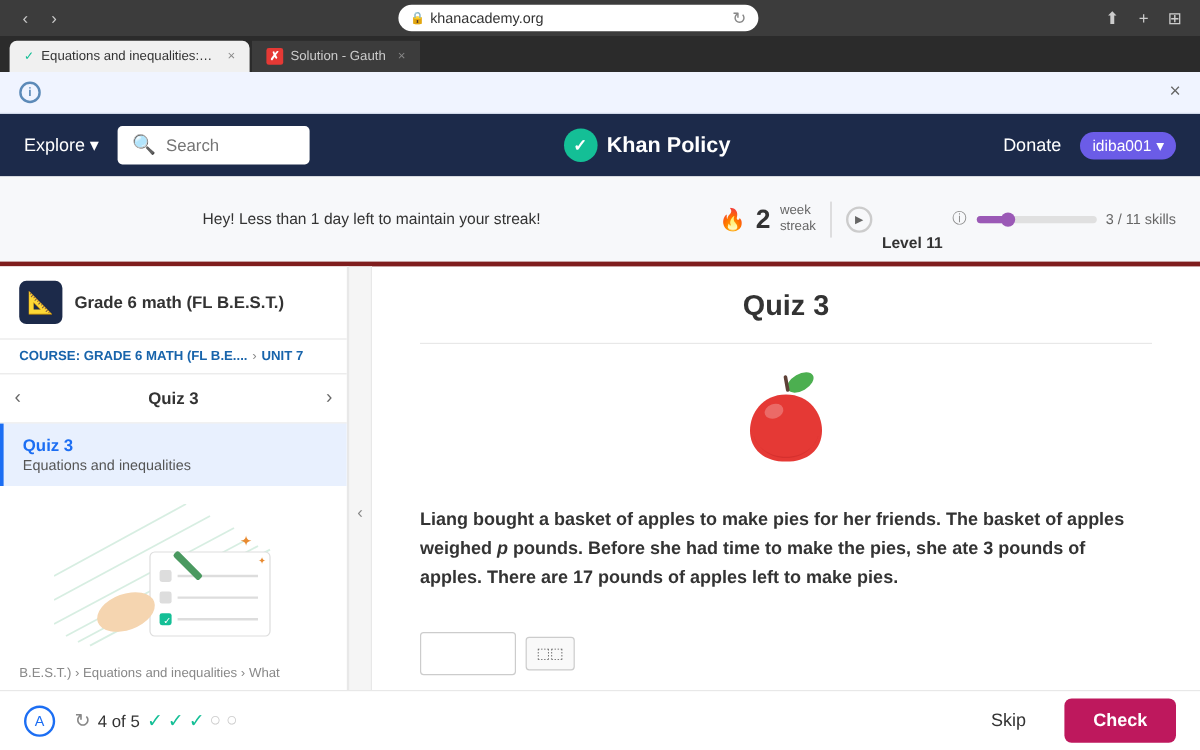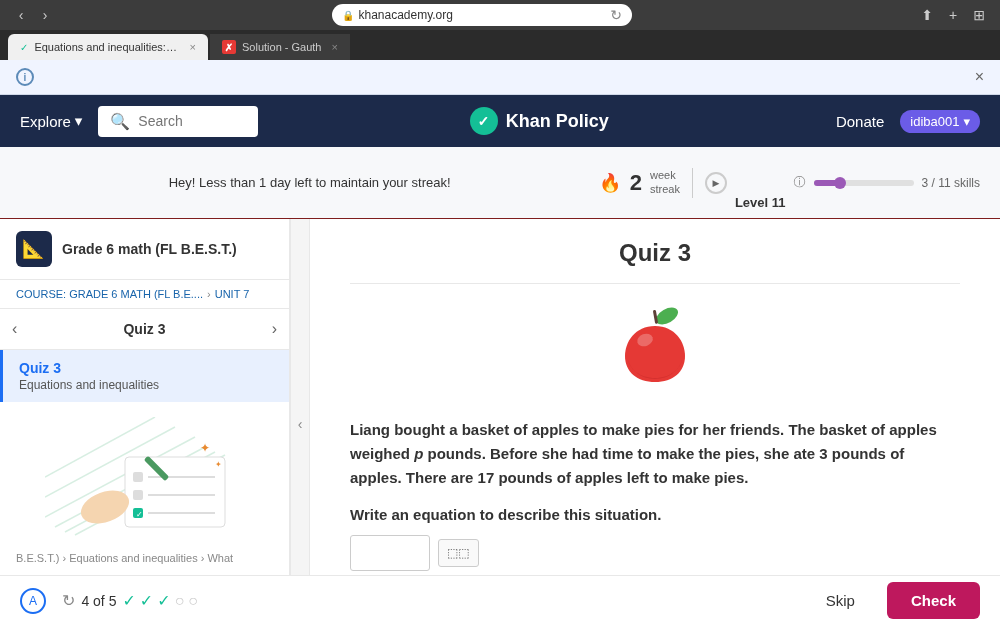--- a/index.html
+++ b/index.html
@@ -195,21 +195,21 @@
       padding: 4px 10px;
       display: flex;
       align-items: center;
       gap: 4px;
       cursor: pointer;
     }
 
     
     .streak-bar {
       background: #f7f8fa;
-      border-bottom: 1px solid #7f1d1d;
+      border-bottom: 4px solid #7f1d1d;
       padding: 8px 20px;
       display: flex;
       align-items: center;
       font-size: 13px;
       color: #333;
     }
     .streak-bar .message { flex: 1; text-align: center; }
     .streak-info {
       display: flex;
       align-items: center;
@@ -322,21 +322,21 @@
     }
     .sidebar-nav {
       padding: 8px 16px;
       font-size: 11px;
       color: #888;
       display: flex;
       align-items: center;
       gap: 4px;
       border-bottom: 1px solid #e8e8e8;
     }
-    .sidebar-nav span.link { color: #1864ab; cursor: pointer; }
+    .sidebar-nav span.link { color: #1864ab; cursor: pointer; font-weight: bold; }
     .nav-arrow {
       background: none;
       border: none;
       cursor: pointer;
       font-size: 16px;
       color: #666;
       padding: 4px;
     }
     .sidebar-current-title {
       font-size: 14px;
@@ -420,21 +420,21 @@
       margin-bottom: 20px;
     }
     .apple-svg {
       width: 80px;
       height: 90px;
     }
     .question-text {
       font-size: 15px;
       color: #333;
       line-height: 1.6;
-      margin-bottom: 16px;
+      margin-bottom: 33px;
     }
     .question-text strong { font-weight: bold; }
     .question-instruction {
       font-size: 15px;
       font-weight: bold;
       color: #333;
       margin-bottom: 12px;
     }
     .equation-input-row {
       display: flex;
@@ -725,21 +725,20 @@
         <path d="M40 74 C25 74 15 65 13 56 C16 66 26 75 40 75 C54 75 64 66 67 56 C65 65 55 74 40 74 Z" fill="#c62828" opacity="0.5"></path>
       </svg>
     </div>
 
     
     <p class="question-text">
       <strong><span>Liang bought a basket of apples to make pies for her friends. The basket of apples weighed </span><em>p</em><span> pounds. Before she had time to make the pies, she ate </span><strong>3</strong><span> pounds of apples. There are 17 pounds of apples left to make pies.</span></strong>
     </p>
 
     
-    <p class="question-instruction">Write an equation to describe this situation.</p>
 
     
     <div class="equation-input-row">
       <input type="text" class="equation-input" value="" style="">
       <div class="equation-tools">
         ⬚⬚
       </div>
     </div>
 
     

